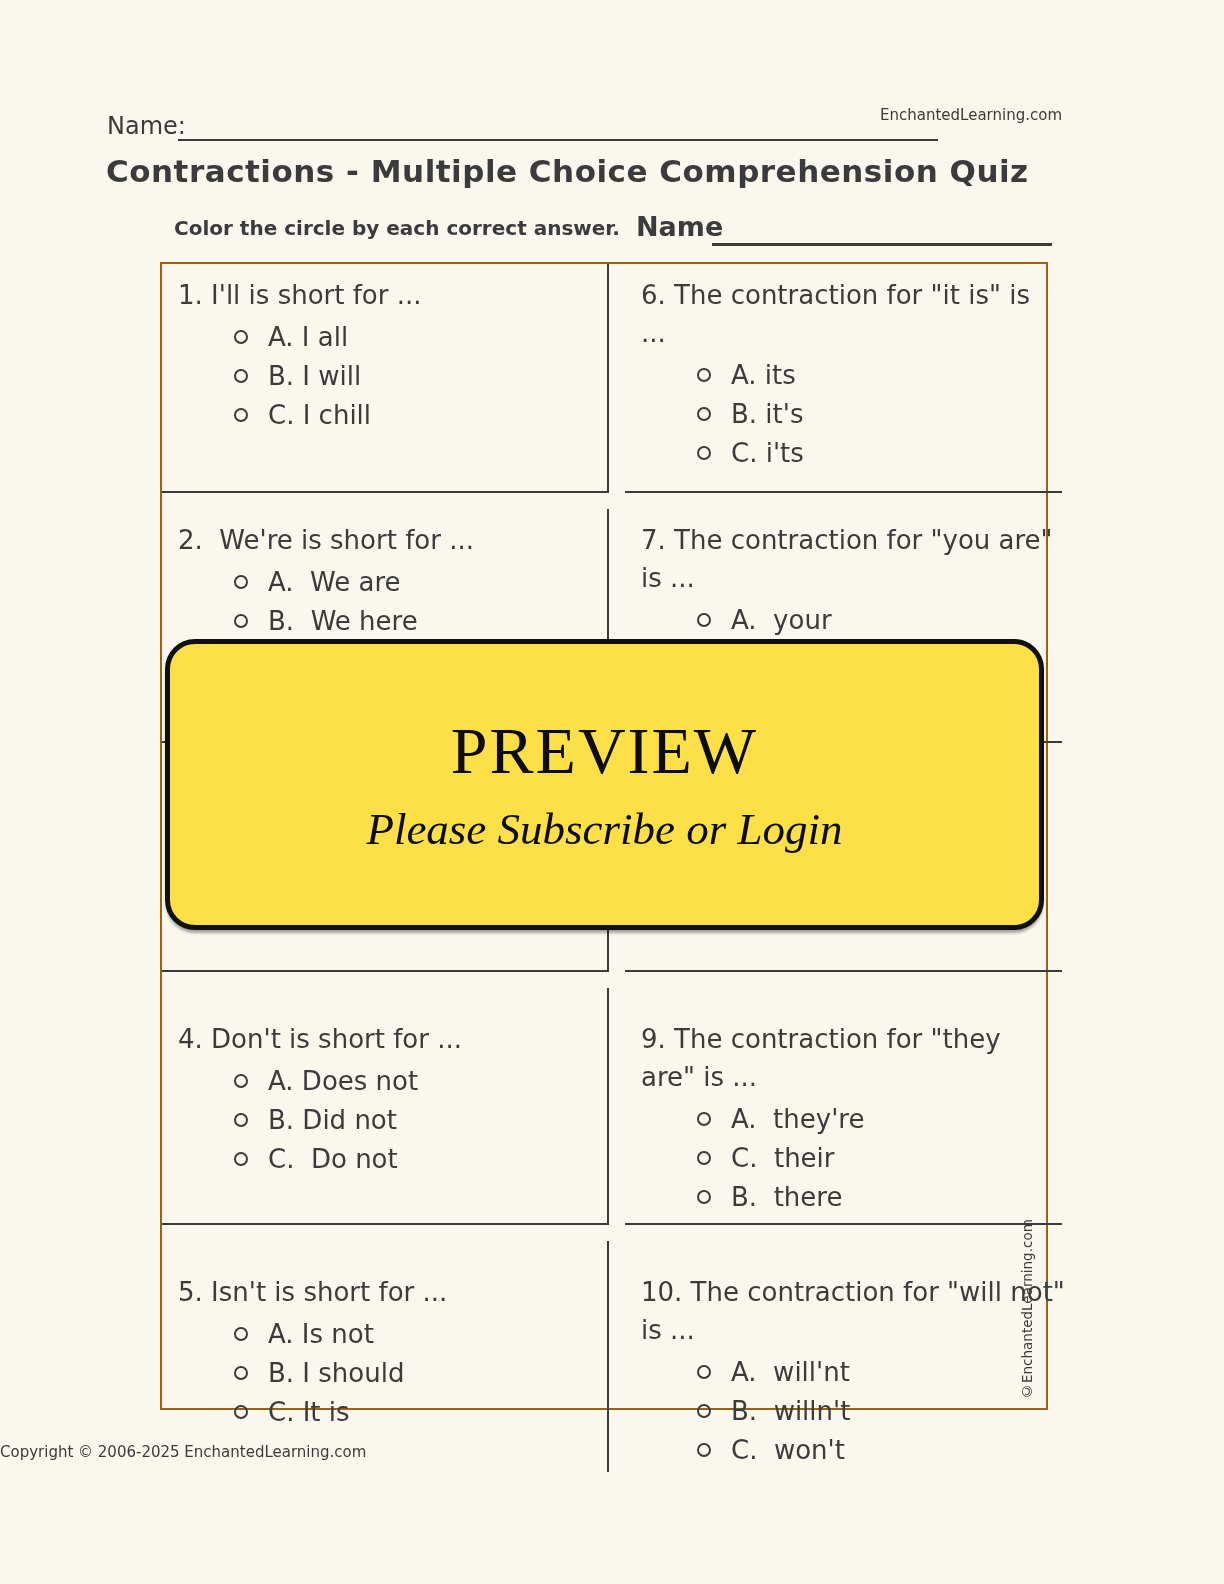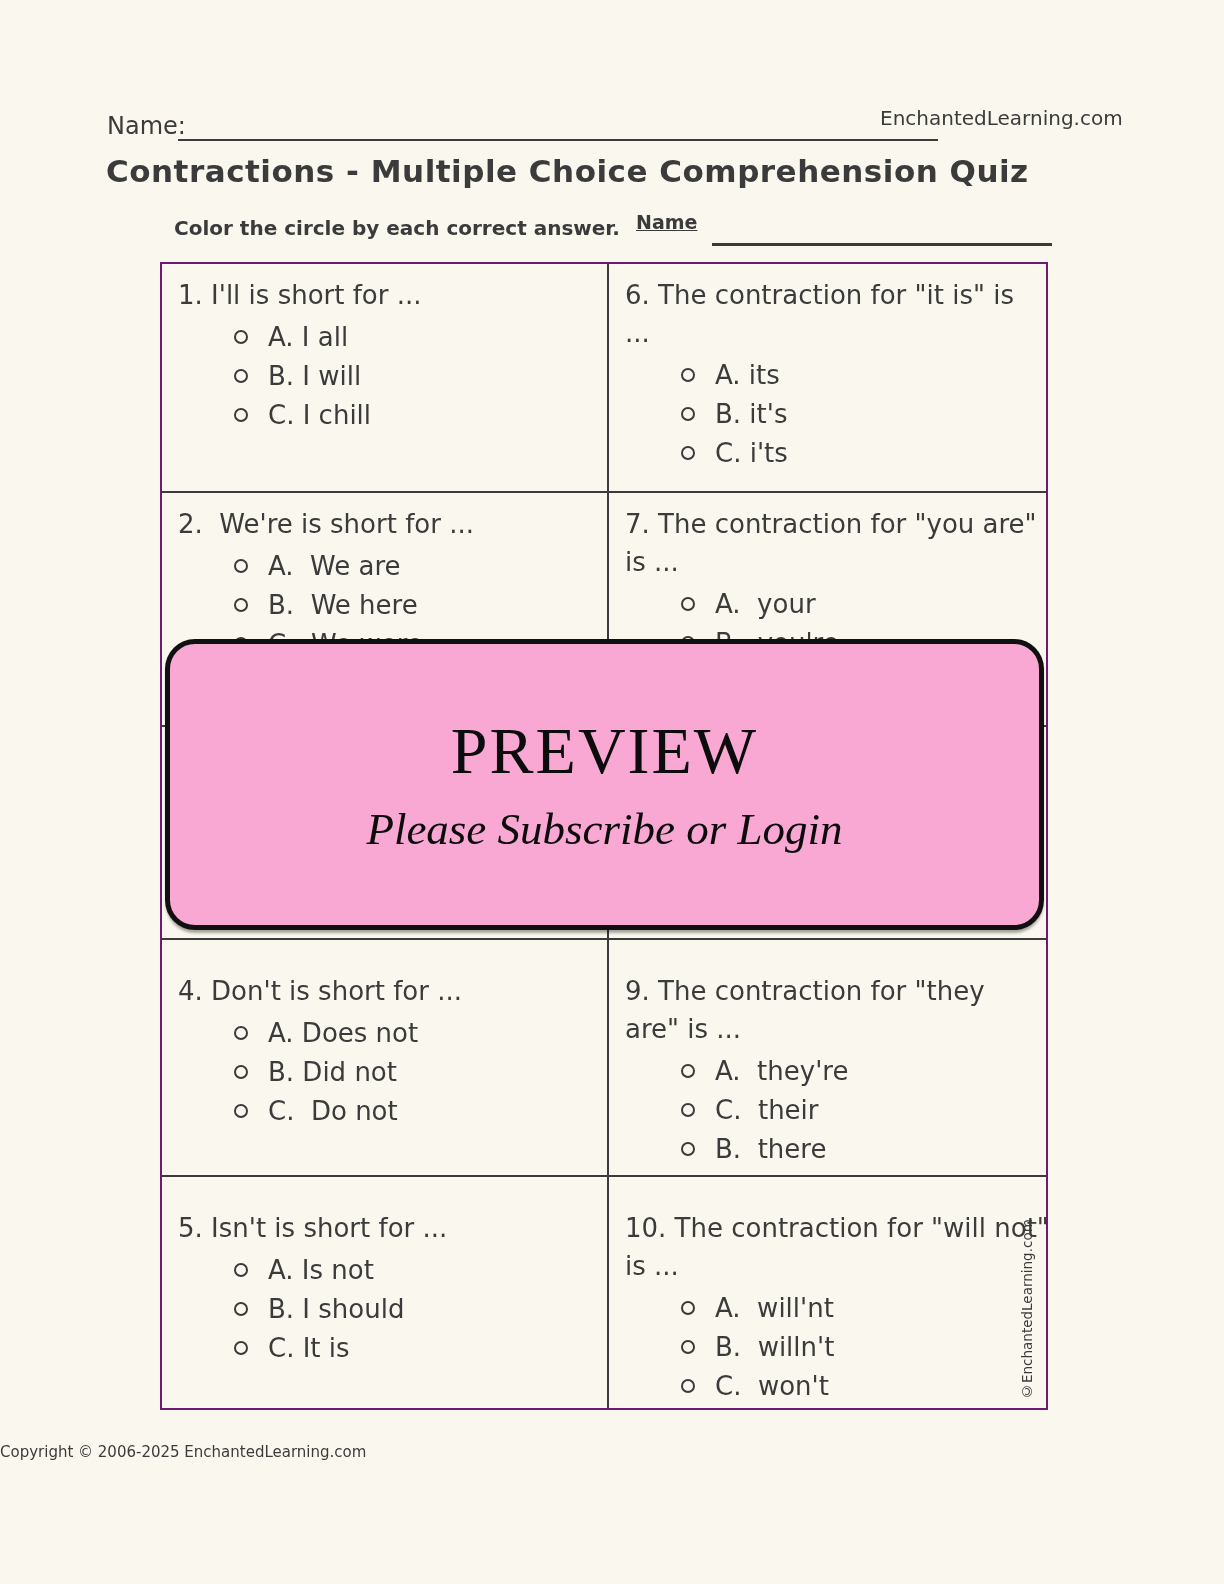--- a/index.html
+++ b/index.html
@@ -6,49 +6,50 @@
   body{
     width:1224px;height:1584px;position:relative;
     background:#faf8ee;
     font-family:"DejaVu Sans","Liberation Sans",sans-serif;
     color:#3b3b3b;overflow:hidden;
   }
   .abs{position:absolute;}
   
   .name-label{left:107px;top:112px;font-size:24px;}
   .name-line{left:178px;top:139px;width:760px;height:2px;background:#3b3b3b;}
-  .site-label{left:880px;top:106px;width:225px;text-align:right;font-size:20px;}
+  .site-label{left:880px;top:106px;width:225px;font-size:15px;}
   .page-title{left:106px;top:153px;font-size:31px;font-weight:bold;letter-spacing:.5px;white-space:pre;}
   .instruction{left:174px;top:216px;font-size:20px;font-weight:bold;white-space:pre;}
-  .name2{left:636px;top:211px;font-size:19px;font-weight:bold;text-decoration:underline;}
+  .name2{left:636px;top:211px;font-size:27px;font-weight:bold;}
   .name2-line{left:712px;top:243px;width:340px;height:3px;background:#3b3b3b;}
   
   .quiz-table{
     left:160px;top:262px;width:888px;height:1148px;
-    border:2px solid #701a75;box-sizing:border-box;
+    border:2px solid #a16207;box-sizing:border-box;
     display:grid;grid-template-columns:447px 437px;
     grid-template-rows:229px 234px 213px 237px 231px;
     background:#faf8ee;
+    gap:16px;
   }
   .cell{box-sizing:border-box;padding:12px 6px 0 16px;overflow:visible;}
   .cell.c-left{border-right:2px solid #3b3b3b;}
   .cell.r-border{border-bottom:2px solid #3b3b3b;}
   .cell.pad-lg{padding-top:32px;}
   .q-line{font-size:26px;line-height:38px;white-space:pre;}
   .options{margin-top:3px;margin-left:56px;}
   .option{display:flex;align-items:center;height:39px;}
   .circle{
     width:10px;height:10px;border:2.5px solid #3b3b3b;border-radius:50%;
     display:inline-block;flex:0 0 auto;margin-right:20px;background:transparent;
   }
   .opt-text{font-size:26px;white-space:pre;text-align:right;}
   
   .preview-box{
     left:165px;top:639px;width:879px;height:291px;box-sizing:border-box;
-    background:#f9a8d4;border:5px solid #101010;border-radius:30px;
+    background:#fde047;border:5px solid #101010;border-radius:30px;
     box-shadow:0 4px 3px -1px rgba(0,0,0,0.35);
     display:flex;flex-direction:column;align-items:center;justify-content:center;
     gap:23px;z-index:5;
   }
   .preview-title{
     font-family:"Liberation Serif","DejaVu Serif",serif;
     font-size:66px;color:#0c0c0c;letter-spacing:2px;line-height:1;
   }
   .preview-sub{
     font-family:"Liberation Serif","DejaVu Serif",serif;font-style:italic;

